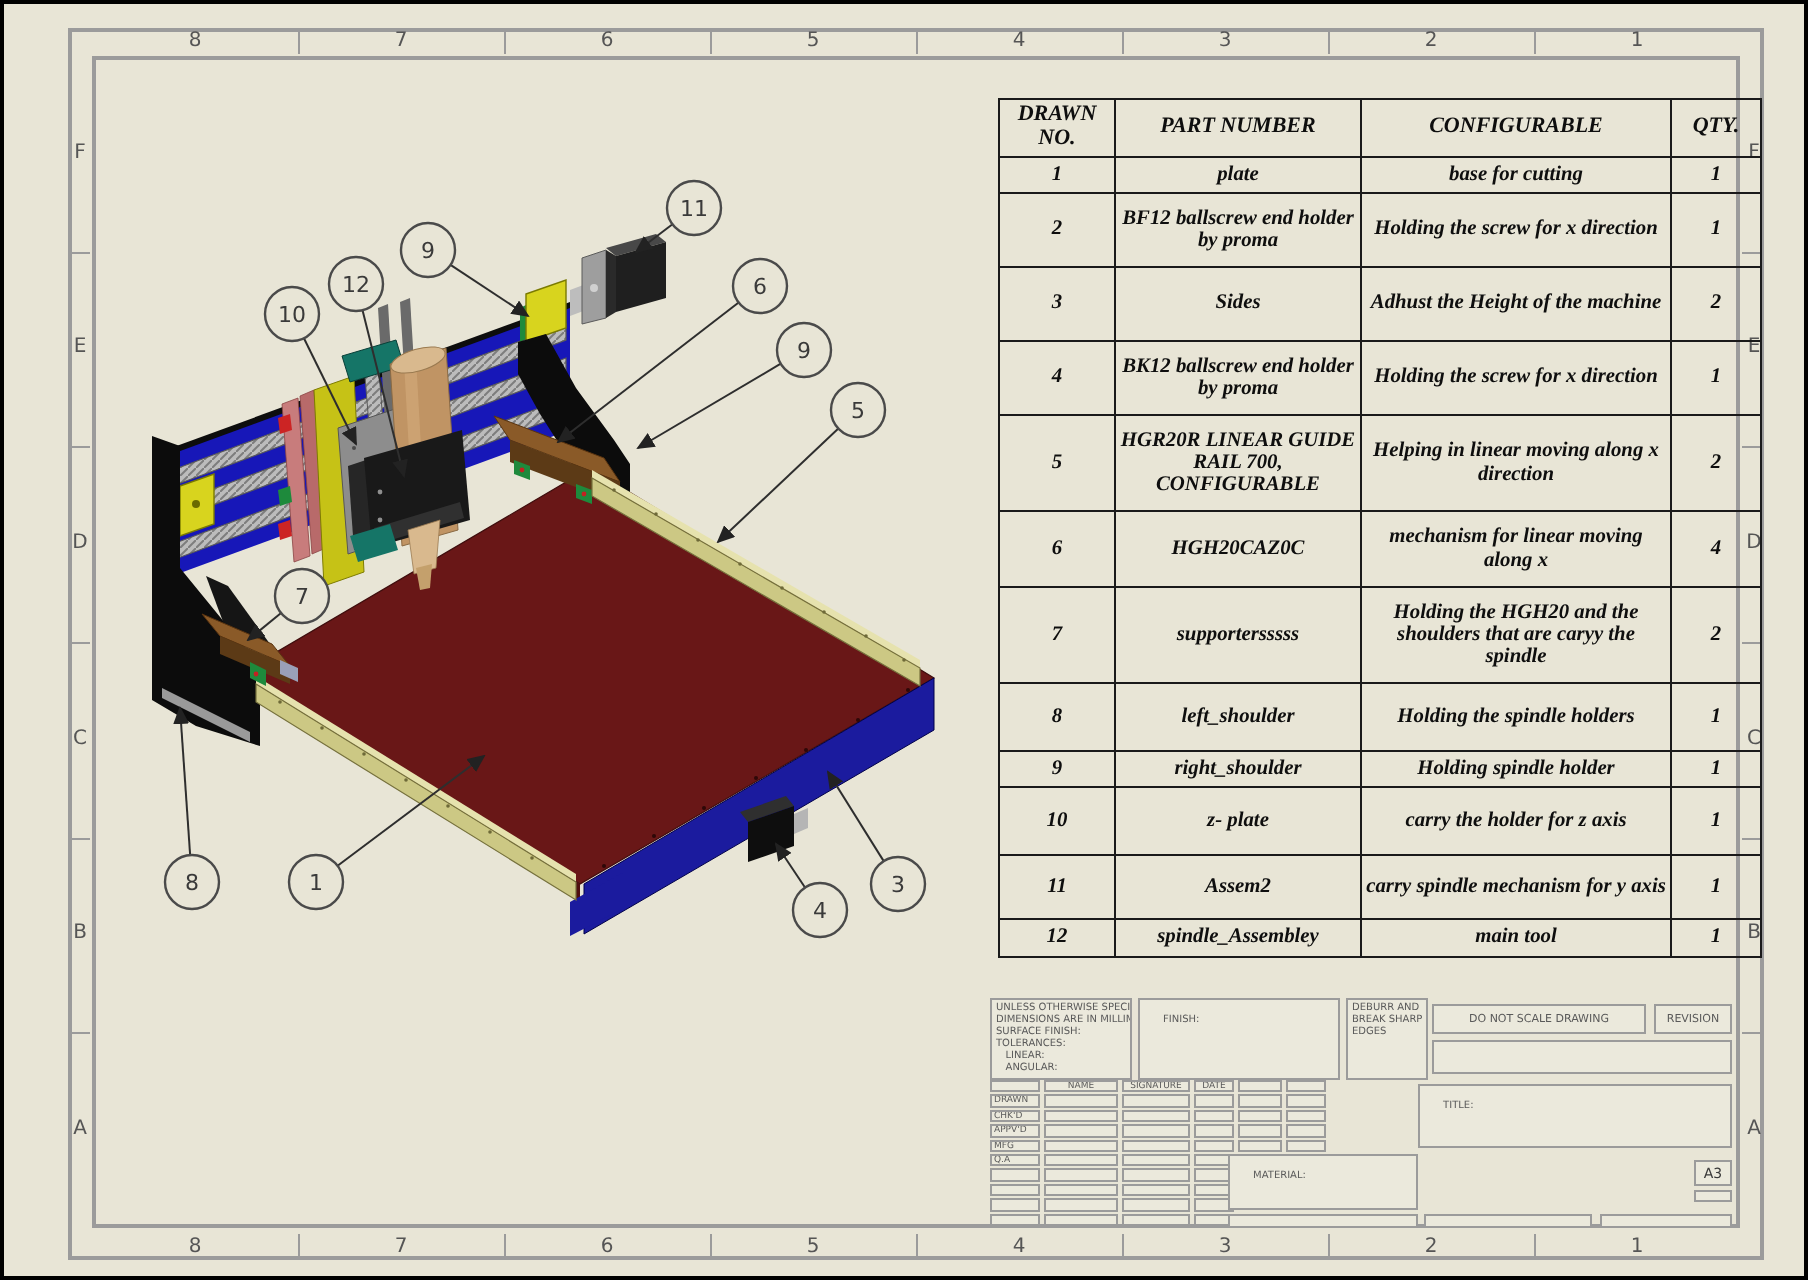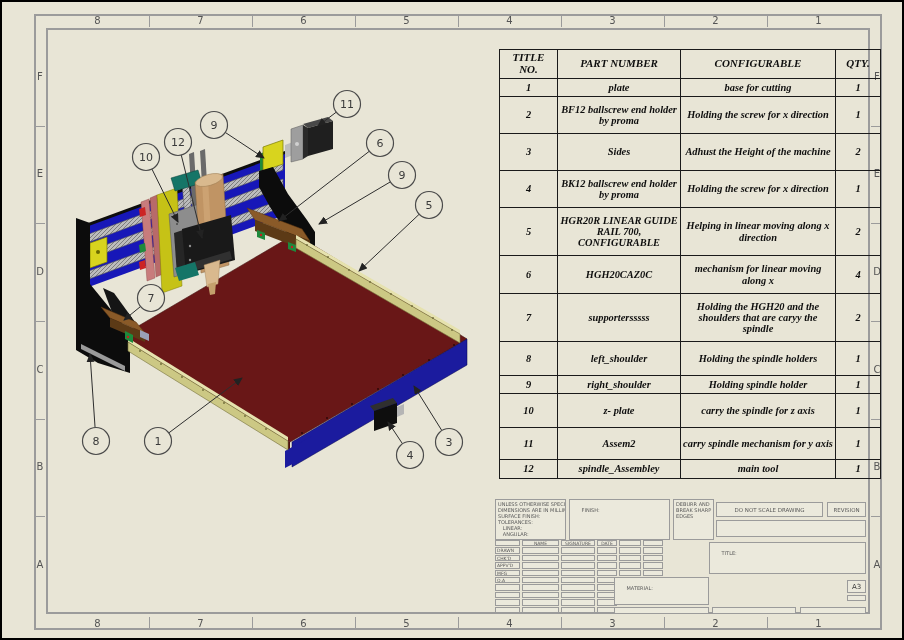--- a/index.html
+++ b/index.html
@@ -279,21 +279,21 @@
           <line x1="439.8450143099571" y1="428.5520228959313" x2="412" y2="384" stroke="#2e2e2e" stroke-width="1" marker-end="url(#arw)"></line>
           <circle cx="447" cy="440" r="13.5" fill="#e8e5d6" stroke="#4a4a4a" stroke-width="1.2"></circle>
           <text x="447" y="444" class="bln-txt">3</text>
         </g>
       </g>
   </svg>
 
   <table class="bom">
     <thead>
         <tr>
-          <th class="w0">TITLE NO.</th>
+          <th class="w0">DRAWN NO.</th>
           <th class="w1">PART NUMBER</th>
           <th class="w2">CONFIGURABLE</th>
           <th class="w3">QTY.</th>
         </tr>
       </thead>
     <tbody>
         <tr style="height: 18px;">
           <td class="w0">1</td>
           <td class="w1">plate</td>
           <td class="w2">base for cutting</td>
@@ -343,21 +343,21 @@
         </tr>
         <tr style="height: 18px;">
           <td class="w0">9</td>
           <td class="w1">right_shoulder</td>
           <td class="w2">Holding spindle holder</td>
           <td class="w3">1</td>
         </tr>
         <tr style="height: 34px;">
           <td class="w0">10</td>
           <td class="w1">z- plate</td>
-          <td class="w2">carry the spindle  for z axis</td>
+          <td class="w2">carry the holder  for z axis</td>
           <td class="w3">1</td>
         </tr>
         <tr style="height: 32px;">
           <td class="w0">11</td>
           <td class="w1">Assem2</td>
           <td class="w2">carry spindle mechanism for y axis</td>
           <td class="w3">1</td>
         </tr>
         <tr style="height: 19px;">
           <td class="w0">12</td>

